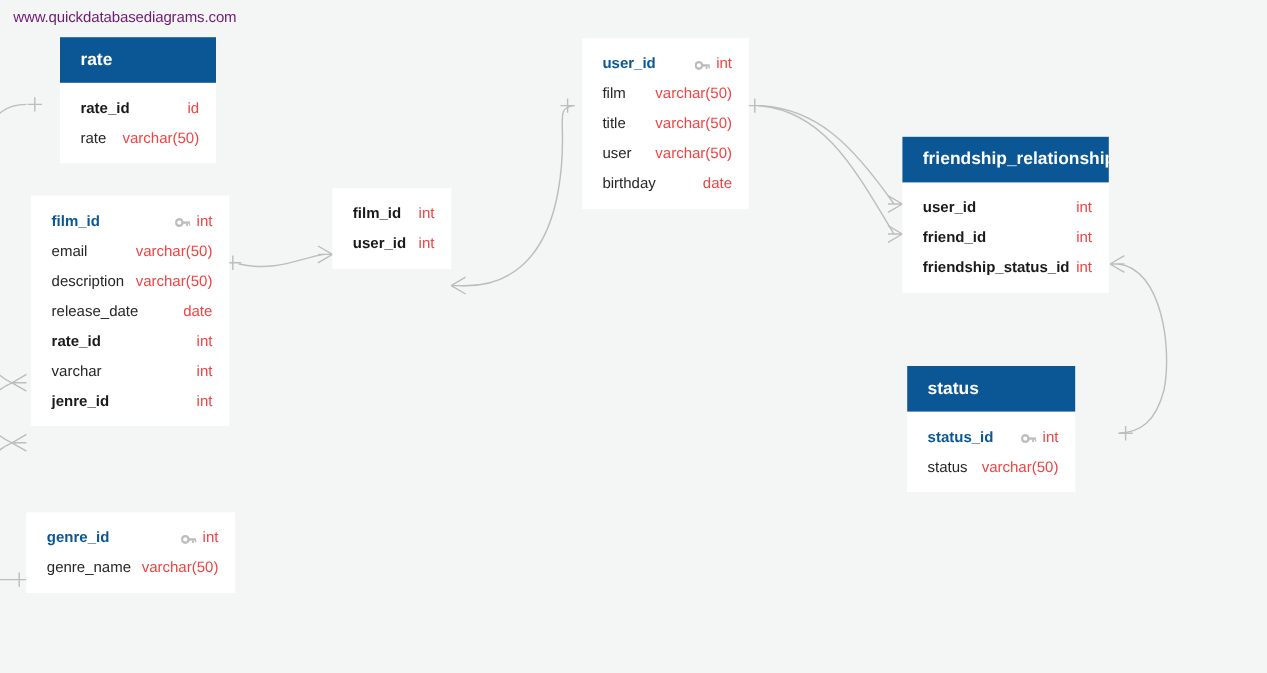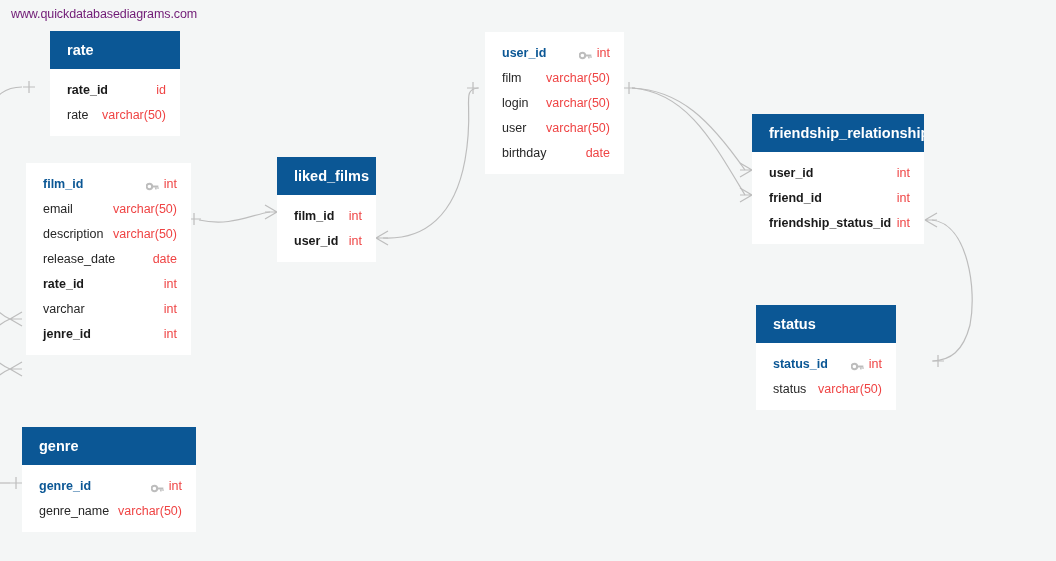--- a/index.html
+++ b/index.html
@@ -216,42 +216,40 @@
             <span class="field-type">int</span>
           </div>
           <div class="field-row">
             <span class="field-name fk">jenre_id</span>
             <span class="field-spacer"></span>
             <span class="field-type">int</span>
           </div>
         </div>
       </div>
       <div class="table-box" style="left: 22px; top: 427px; width: 174px;">
-        <div class="table-header">genre</div>
         <div class="table-body">
           <div class="field-row">
             <span class="field-name pk">genre_id</span>
             <span class="field-spacer"></span>
             <span class="key-icon"><svg viewBox="0 0 16 12" width="13" height="11" aria-hidden="true">
                 <circle cx="4.2" cy="6" r="3.4" fill="none" stroke="#bdbdbd" stroke-width="2.4"></circle>
                 <rect x="6.6" y="4.8" width="8.6" height="2.4" fill="#bdbdbd"></rect>
                 <rect x="11.2" y="7.0" width="1.9" height="2.6" fill="#bdbdbd"></rect>
                 <rect x="14.0" y="7.0" width="1.6" height="2.0" fill="#bdbdbd"></rect>
               </svg></span>
             <span class="field-type">int</span>
           </div>
           <div class="field-row">
             <span class="field-name">genre_name</span>
             <span class="field-spacer"></span>
             <span class="field-type">varchar(50)</span>
           </div>
         </div>
       </div>
       <div class="table-box" style="left: 277px; top: 157px; width: 99px;">
-        <div class="table-header">liked_films</div>
         <div class="table-body">
           <div class="field-row">
             <span class="field-name fk">film_id</span>
             <span class="field-spacer"></span>
             <span class="field-type">int</span>
           </div>
           <div class="field-row">
             <span class="field-name fk">user_id</span>
             <span class="field-spacer"></span>
             <span class="field-type">int</span>
@@ -270,21 +268,21 @@
                 <rect x="14.0" y="7.0" width="1.6" height="2.0" fill="#bdbdbd"></rect>
               </svg></span>
             <span class="field-type">int</span>
           </div>
           <div class="field-row">
             <span class="field-name">film</span>
             <span class="field-spacer"></span>
             <span class="field-type">varchar(50)</span>
           </div>
           <div class="field-row">
-            <span class="field-name">login</span>
+            <span class="field-name">title</span>
             <span class="field-spacer"></span>
             <span class="field-type">varchar(50)</span>
           </div>
           <div class="field-row">
             <span class="field-name">user</span>
             <span class="field-spacer"></span>
             <span class="field-type">varchar(50)</span>
           </div>
           <div class="field-row">
             <span class="field-name">birthday</span>

